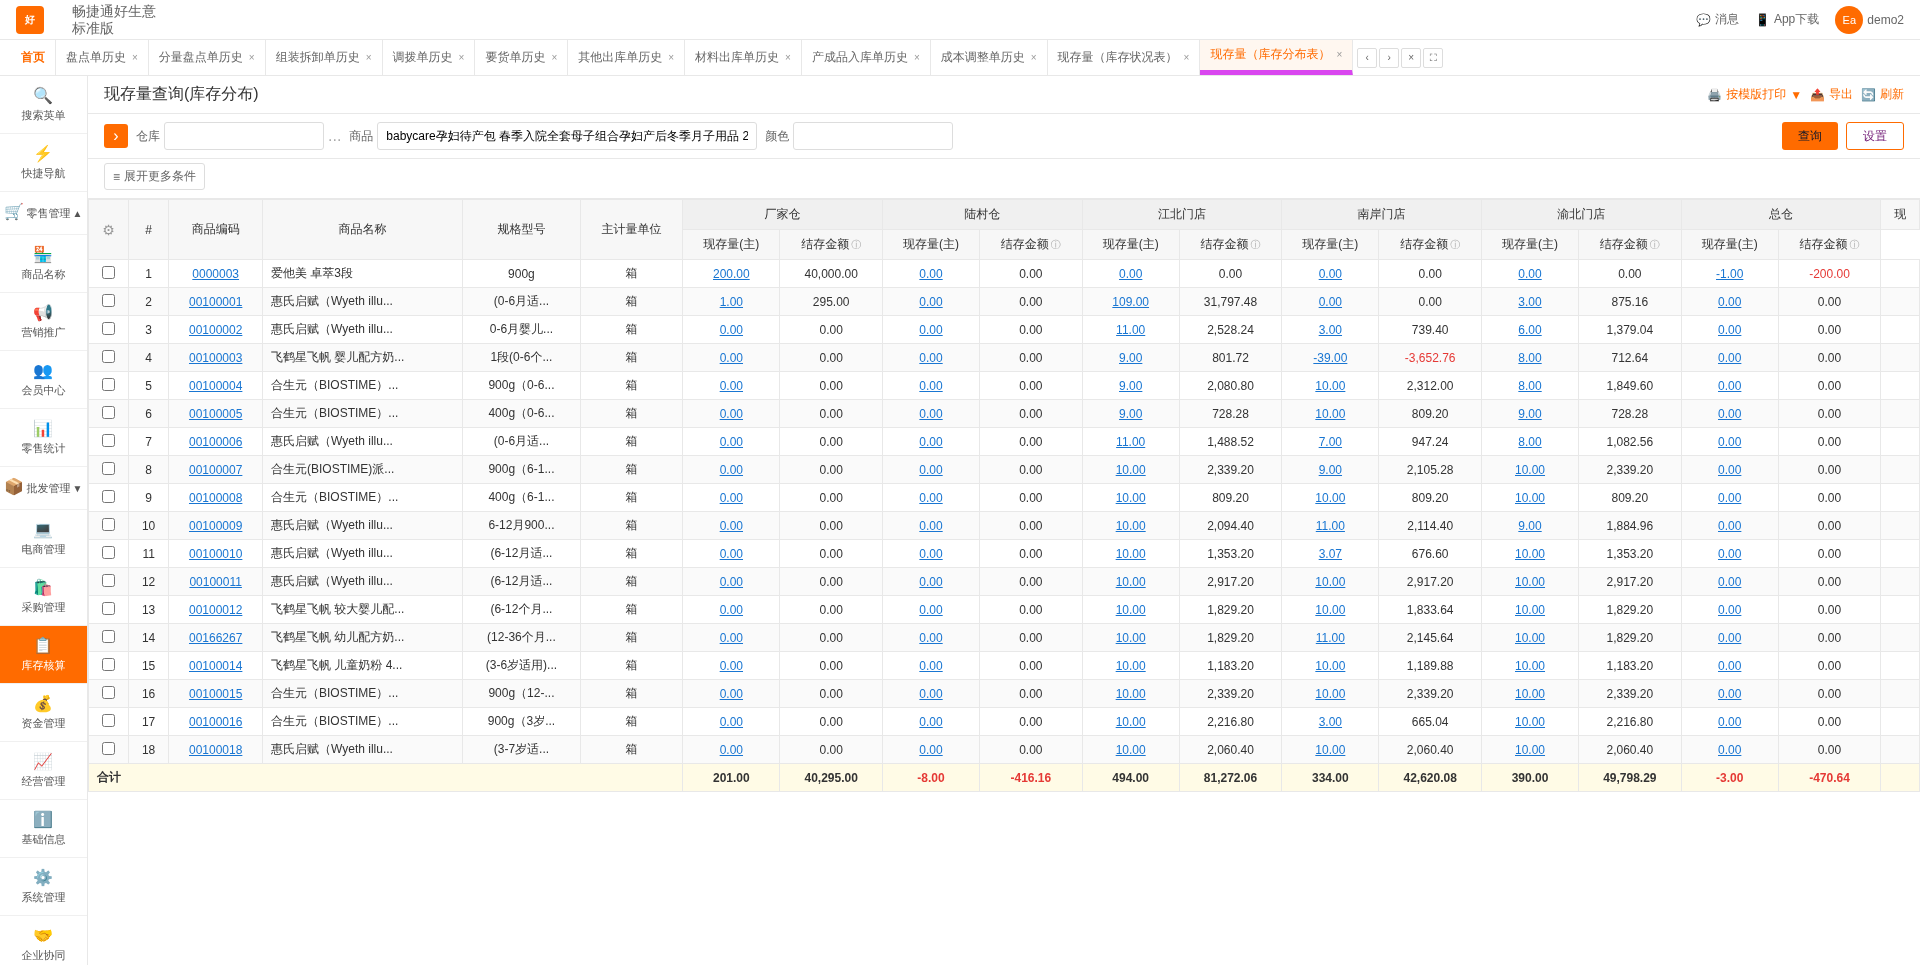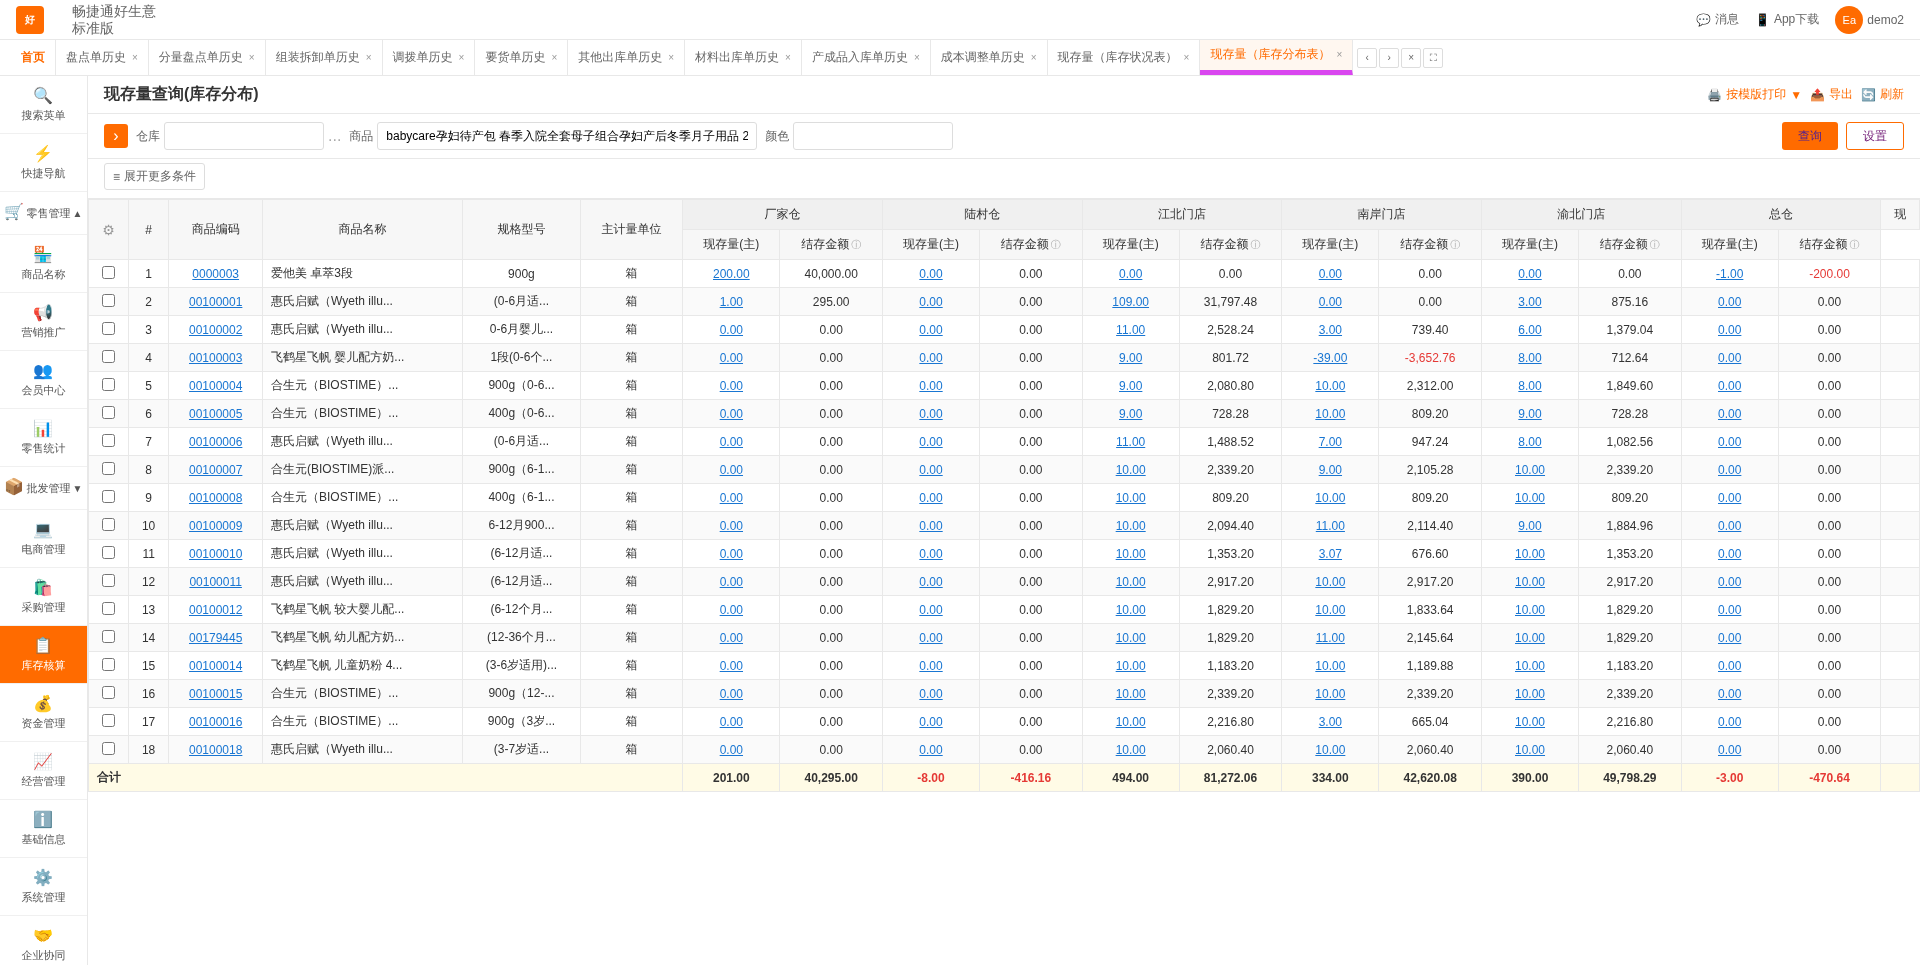--- a/index.html
+++ b/index.html
@@ -51,21 +51,21 @@
     .sidebar-item .s-icon { font-size: 16px; margin-bottom: 3px; }
 
     
     .main-content { flex: 1; overflow: hidden; display: flex; flex-direction: column; background: #f5f5f5; }
 
     
     .page-header {
       background: #fff; padding: 8px 16px; border-bottom: 1px solid #e8e8e8;
       display: flex; align-items: center; justify-content: space-between;
     }
-    .page-title { font-size: 16px; font-weight: bold; color: #333; }
+    .page-title { font-size: 16px; font-weight: normal; color: #333; }
     .page-actions { display: flex; align-items: center; gap: 8px; }
     .page-actions span { display: flex; align-items: center; gap: 4px; color: #ff6b00; cursor: pointer; font-size: 12px; }
 
     
     .filter-bar {
       background: #fff; padding: 8px 16px; border-bottom: 1px solid #e8e8e8;
       display: flex; align-items: center; gap: 8px; flex-wrap: wrap;
     }
     .filter-toggle { width: 24px; height: 24px; background: #ff6b00; border-radius: 3px; display: flex; align-items: center; justify-content: center; cursor: pointer; }
     .filter-toggle span { color: #fff; font-size: 14px; }
@@ -76,21 +76,21 @@
       font-size: 12px; outline: none; height: 28px;
     }
     .filter-input-long { width: 380px; }
     .filter-input-med { width: 160px; }
     .expand-btn {
       display: flex; align-items: center; gap: 4px; color: #666;
       cursor: pointer; font-size: 12px; padding: 4px 8px;
       border: 1px solid #ddd; border-radius: 3px; background: #fff;
     }
     .query-btn {
-      background: #ff6b00; color: #4c1d95; border: none; border-radius: 3px;
+      background: #ff6b00; color: #0f172a; border: none; border-radius: 3px;
       padding: 5px 16px; cursor: pointer; font-size: 12px; height: 28px;
     }
     .setting-btn {
       background: #fff; color: #701a75; border: 1px solid #ff6b00; border-radius: 3px;
       padding: 5px 16px; cursor: pointer; font-size: 12px; height: 28px;
     }
     .filter-dots { color: #aaa; font-size: 16px; }
 
     
     .table-area { flex: 1; overflow: auto; padding: 0; background: #fff; }
@@ -588,21 +588,21 @@
     <td class="">1,833.64</td>
     <td class="link">10.00</td>
     <td>1,829.20</td>
     <td class="link ">0.00</td>
     <td class="">0.00</td>
     <td></td>
   </tr>
             <tr>
     <td><input type="checkbox" style=""></td>
     <td>14</td>
-    <td class="link">00179445</td>
+    <td class="link">00166267</td>
     <td class="text-left">飞鹤星飞帆 幼儿配方奶...</td>
     <td>(12-36个月...</td>
     <td>箱</td>
     <td class="link">0.00</td>
     <td>0.00</td>
     <td class="link">0.00</td>
     <td>0.00</td>
     <td class="link">10.00</td>
     <td>1,829.20</td>
     <td class="link ">11.00</td>

